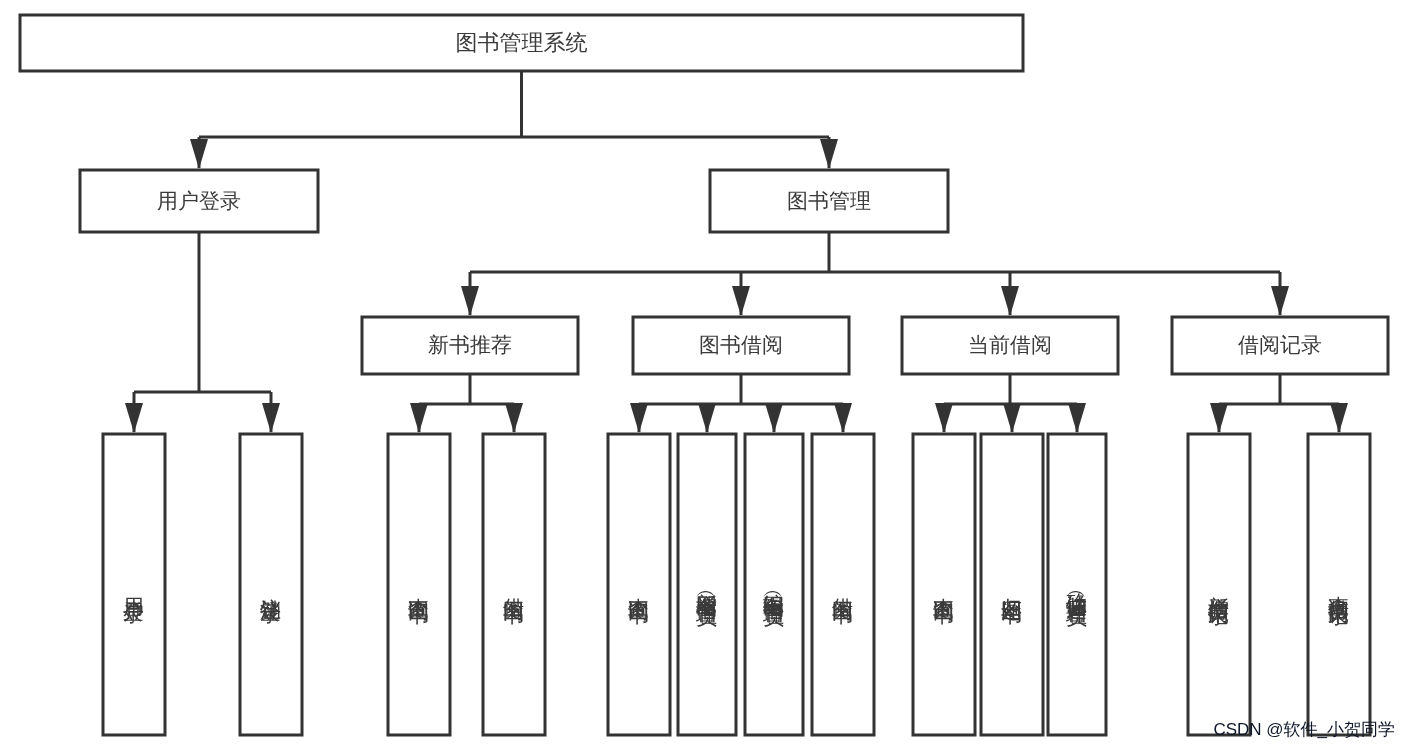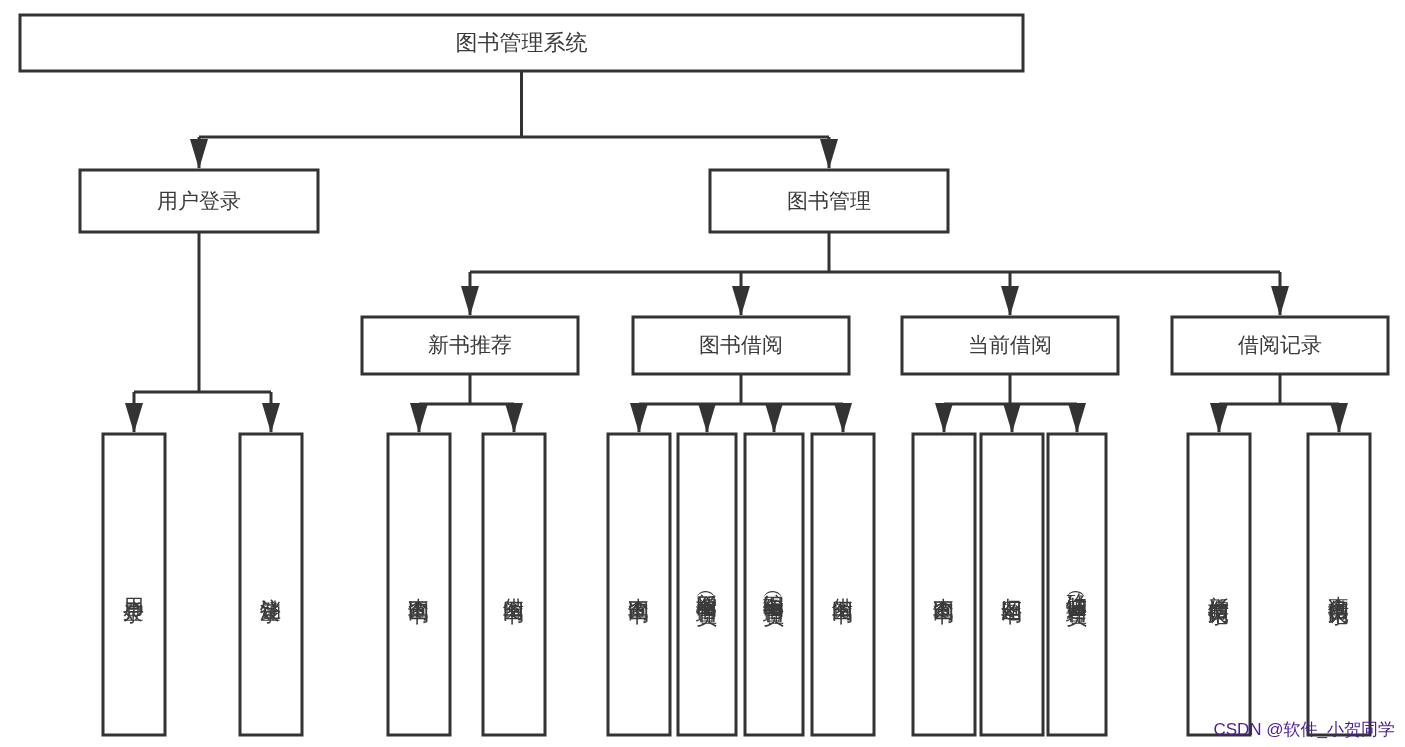--- a/index.html
+++ b/index.html
@@ -68,21 +68,21 @@
     white-space: nowrap;
     pointer-events: none;
     user-select: none;
   }
   .watermark {
     position: absolute;
     right: 10px;
     bottom: 6px;
     font-family: "Liberation Sans", "DejaVu Sans", sans-serif;
     font-size: 17px;
-    color: #4c1d95;
+    color: #0f172a;
     white-space: nowrap;
     user-select: none;
     margin-left: 34px;
   }
 </style>
 </head>
 <body>
 
 <div id="diagram-root">
 

